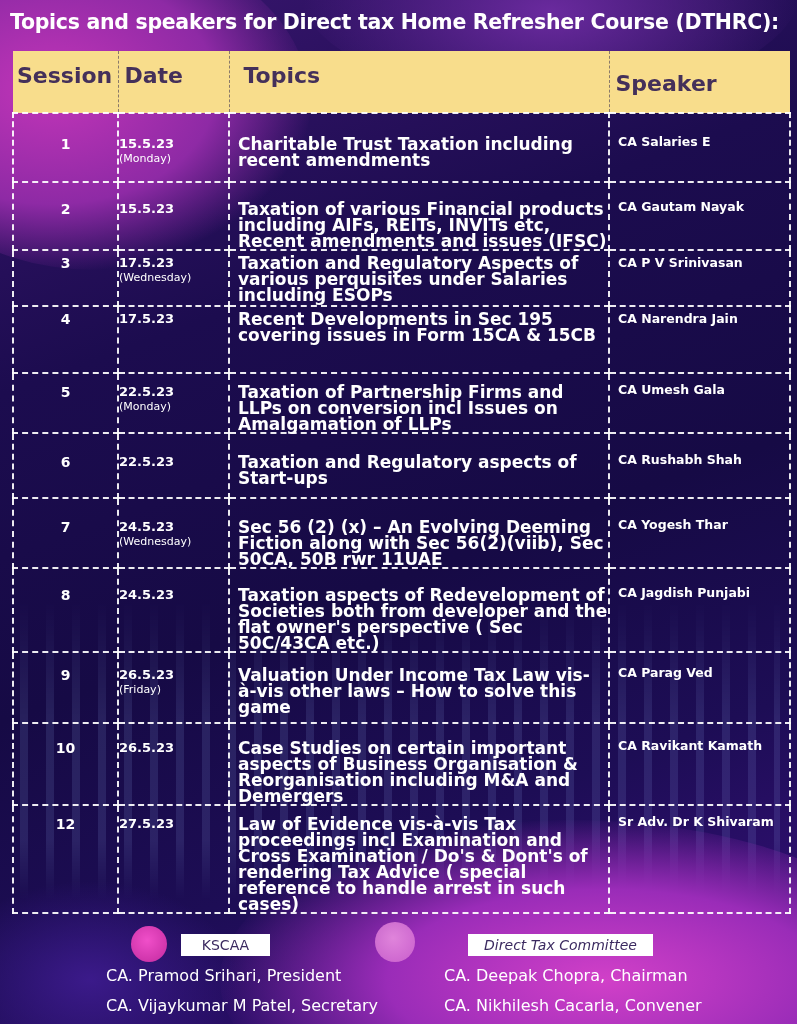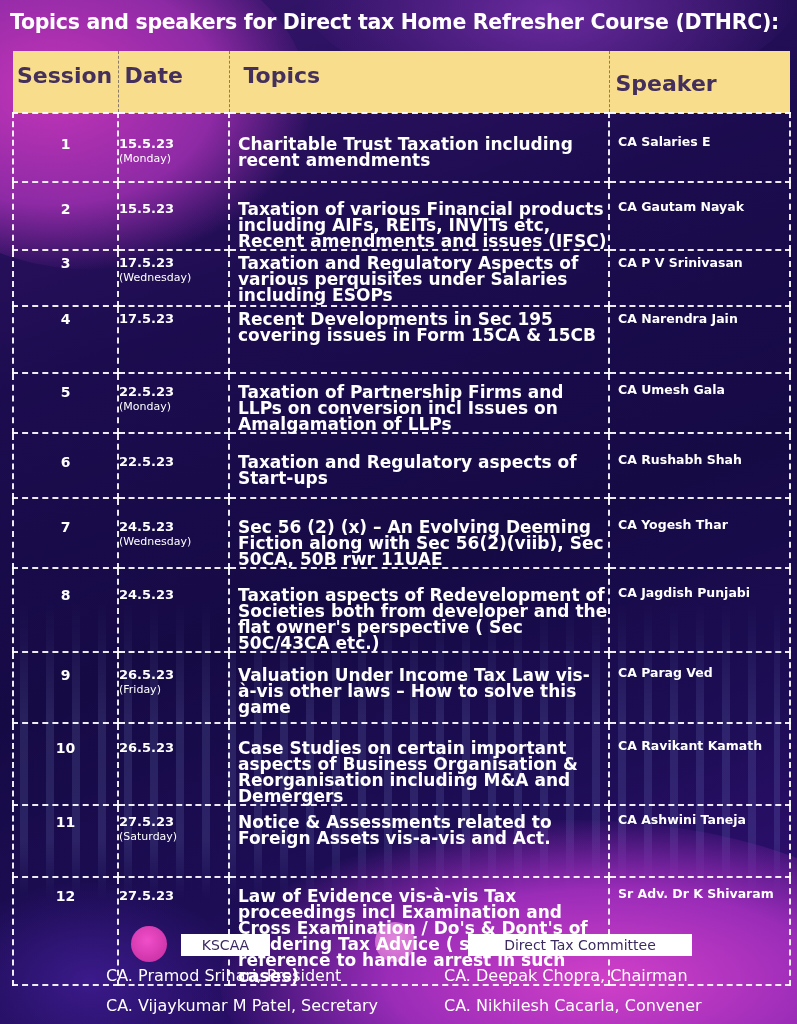--- a/index.html
+++ b/index.html
@@ -137,35 +137,29 @@
           <td class="date" style="padding-top:14px"><span>26.5.23</span><span class="day">(Friday)</span></td>
           <td class="topic" style="padding-top:14px">Valuation Under Income Tax Law vis-à-vis other laws – How to solve this game</td>
           <td class="spk" style="padding-top:12px">CA Parag Ved</td>
         </tr>
         <tr style="height: 68px;">
           <td class="sess" style="padding-top:16px">10</td>
           <td class="date" style="padding-top:16px"><span>26.5.23</span><span class="day"></span></td>
           <td class="topic" style="padding-top:16px">Case Studies on certain important aspects of Business Organisation &amp; Reorganisation including M&amp;A and Demergers</td>
           <td class="spk" style="padding-top:14px">CA Ravikant Kamath</td>
         </tr>
-        <tr style="height: 72px;">
-          <td class="sess" style="padding-top:8px">11</td>
-          <td class="date" style="padding-top:8px"><span>27.5.23</span><span class="day">(Saturday)</span></td>
-          <td class="topic" style="padding-top:8px">Notice &amp; Assessments related to Foreign Assets vis-a-vis and Act.</td>
-          <td class="spk" style="padding-top:6px">CA Ashwini Taneja</td>
-        </tr>
         <tr style="height: 76px;">
           <td class="sess" style="padding-top:10px">12</td>
           <td class="date" style="padding-top:10px"><span>27.5.23</span><span class="day"></span></td>
           <td class="topic" style="padding-top:10px">Law of Evidence vis-à-vis Tax proceedings incl Examination and Cross Examination / Do's &amp; Dont's of rendering Tax Advice ( special reference to handle arrest in such cases)</td>
           <td class="spk" style="padding-top:8px">Sr Adv. Dr K Shivaram</td>
         </tr>
       </tbody>
   </table>
 
   <div class="footer-box" style="left:181px;top:934px;width:89px;">KSCAA</div>
   <div class="footer-line" style="left:106px;top:966px;">CA. Pramod Srihari, President</div>
   <div class="footer-line" style="left:106px;top:996px;">CA. Vijaykumar M Patel, Secretary</div>
 
-  <div class="footer-box" style="left:468px;top:934px;width:224px;">Direct Tax Committee</div>
+  <div class="footer-box" style="left:468px;top:934px;width:185px;font-style:italic;">Direct Tax Committee</div>
   <div class="footer-line" style="left:444px;top:966px;">CA. Deepak Chopra, Chairman</div>
   <div class="footer-line" style="left:444px;top:996px;">CA. Nikhilesh Cacarla, Convener</div>
 </div>
 
 </body></html>

